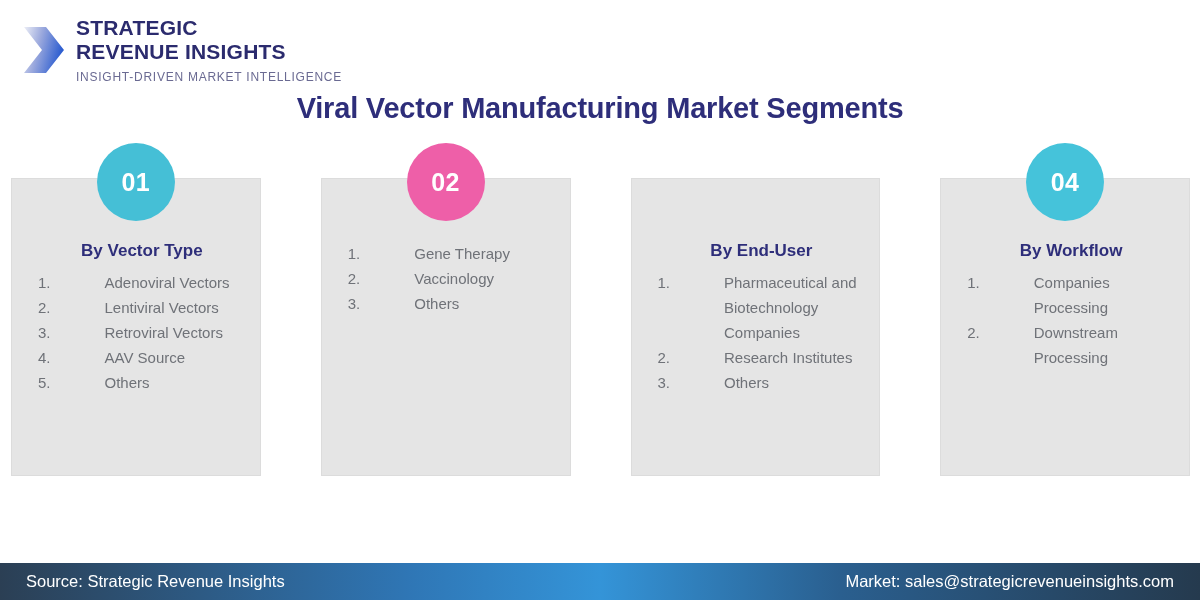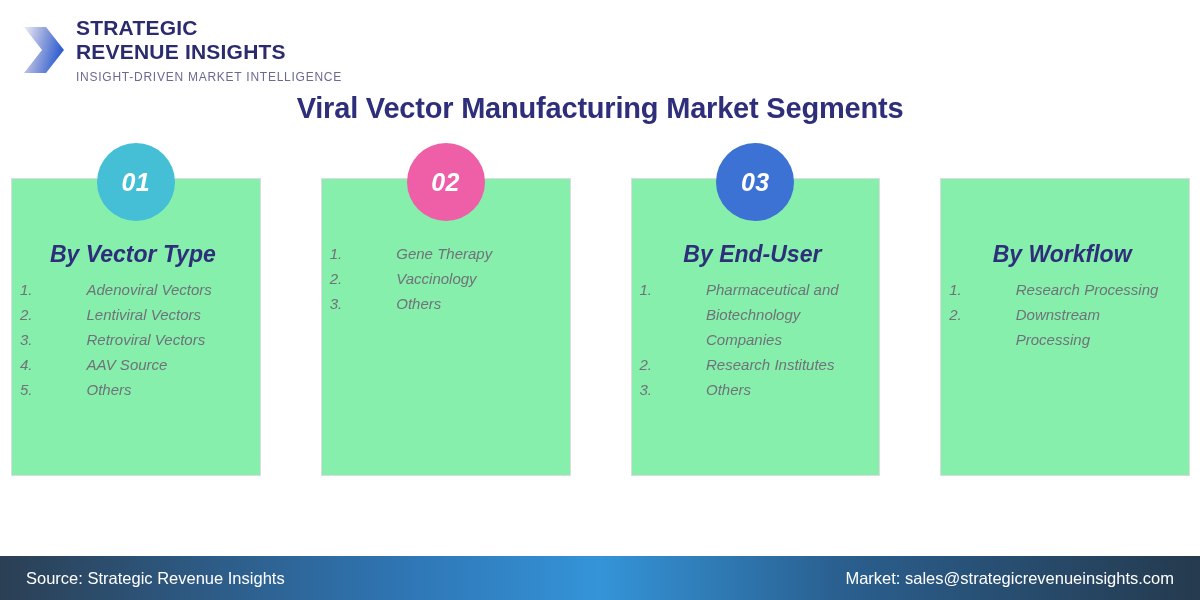--- a/index.html
+++ b/index.html
@@ -67,43 +67,42 @@
     left: 11px;
     width: 1179px;
     height: 298px;
     display: flex;
     gap: 60px;
   }
   .card {
     position: relative;
     flex: 1 1 0;
     border: 1px solid #dcdcdc;
-    background: #86efac;
-    padding: 62px 14px 10px 8px;
-    font-style: italic;
+    background: #e5e5e5;
+    padding: 62px 14px 10px 26px;
   }
   .card-badge {
     position: absolute;
     top: -36px;
     left: 50%;
     transform: translateX(-50%);
     width: 78px;
     height: 78px;
     border-radius: 50%;
     display: flex;
     align-items: center;
     justify-content: center;
     color: #ffffff;
     font-size: 25px;
     font-weight: bold;
     letter-spacing: 0.5px;
   }
   .card-heading {
     text-align: center;
-    font-size: 23px;
+    font-size: 17px;
     font-weight: bold;
     color: #2e2e7a;
     margin-bottom: 9px;
     white-space: nowrap;
   }
   .card-list {
     list-style: none;
     font-size: 15px;
     color: #6f7278;
     line-height: 1.67;
@@ -115,21 +114,21 @@
   }
   .li-num { flex: none; }
   .li-text { flex: 1 1 auto; margin-left: 48px; }
 
   
   .footer {
     position: absolute;
     left: 0;
     bottom: 0;
     width: 1200px;
-    height: 44px;
+    height: 37px;
     background: linear-gradient(90deg,
       #2b3f54 0%,
       #2f76b5 34%,
       #3494d8 50%,
       #2a5f8f 70%,
       #253a4e 100%);
     display: flex;
     align-items: center;
     justify-content: space-between;
     padding: 0 26px;
@@ -201,44 +200,44 @@
           <span class="li-text">Vaccinology</span>
         </li>
       <li>
           <span class="li-num">3.</span>
           <span class="li-text">Others</span>
         </li>
     </ul>
   </div>
 
   <div class="card">
-    <div class="card-badge" style="background: rgb(59, 114, 212);">03</div>
     <div class="card-heading">By End-User</div>
     <ul class="card-list">
       <li>
           <span class="li-num">1.</span>
           <span class="li-text">Pharmaceutical and Biotechnology Companies</span>
         </li>
       <li>
           <span class="li-num">2.</span>
           <span class="li-text">Research Institutes</span>
         </li>
       <li>
           <span class="li-num">3.</span>
           <span class="li-text">Others</span>
         </li>
     </ul>
   </div>
 
   <div class="card">
+    <div class="card-badge" style="background: rgb(69, 195, 218);">04</div>
     <div class="card-heading">By Workflow</div>
     <ul class="card-list">
       <li>
           <span class="li-num">1.</span>
-          <span class="li-text">Research Processing</span>
+          <span class="li-text">Companies Processing</span>
         </li>
       <li>
           <span class="li-num">2.</span>
           <span class="li-text">Downstream Processing</span>
         </li>
     </ul>
   </div>
 
 </div>
 

